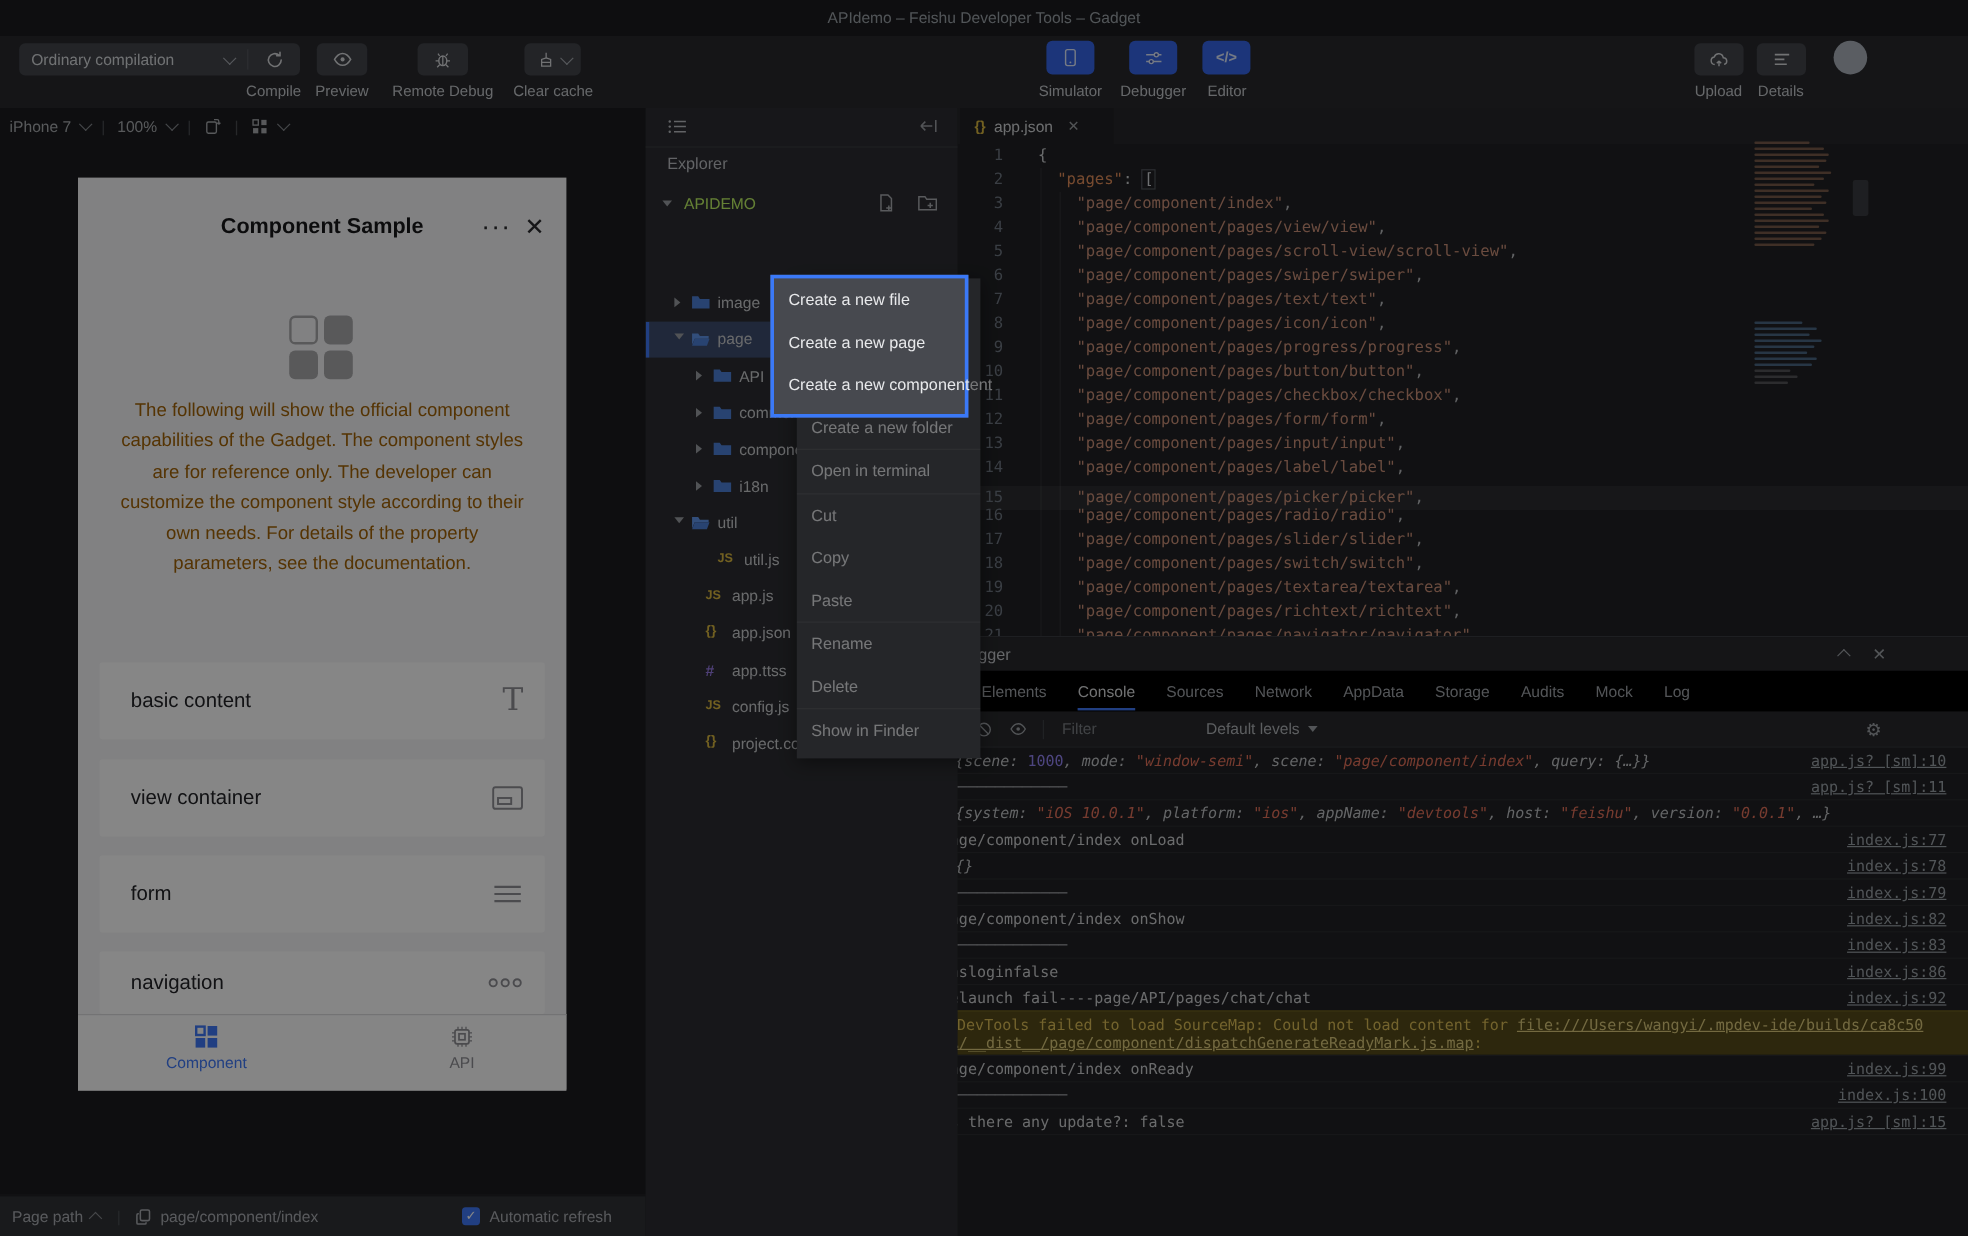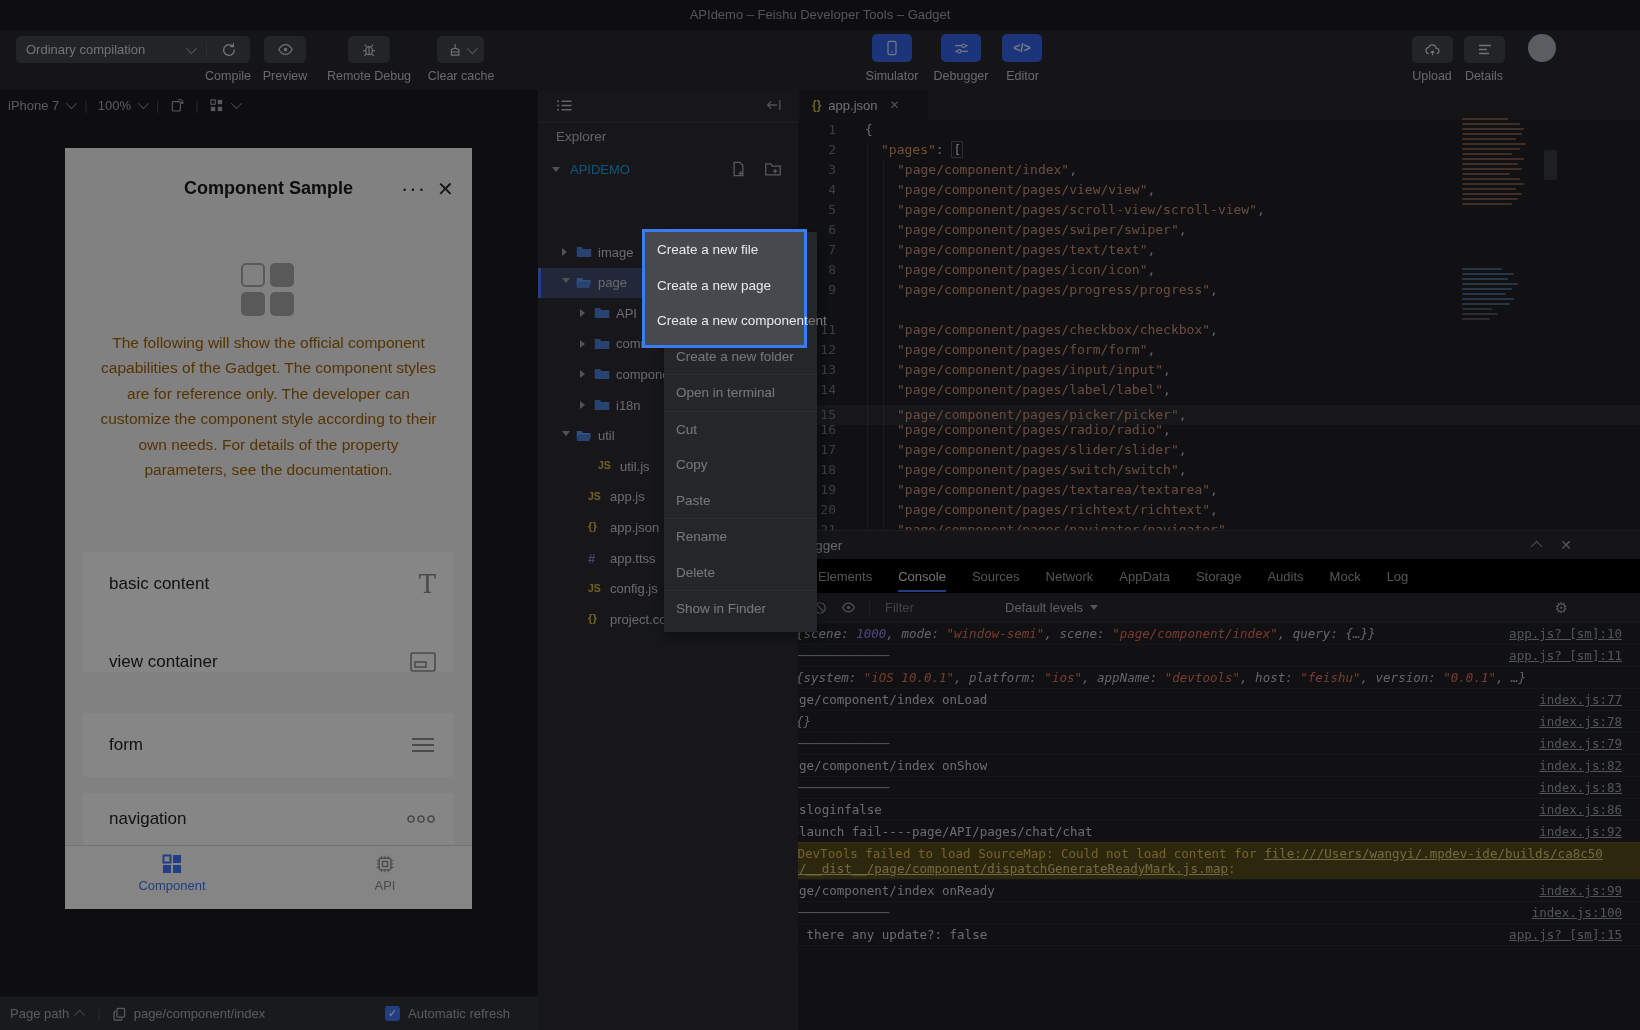--- a/index.html
+++ b/index.html
@@ -69,21 +69,21 @@
   .dtab.active::after{content:"";position:absolute;left:0;right:0;bottom:1px;height:2px;background:#3f78f5;}
   #dbgfilter{position:absolute;left:0;top:62px;width:870px;height:29px;background:#28292c;border-bottom:1px solid #3a3c40;display:flex;align-items:center;}
   #dbgfilter input{background:transparent;border:none;outline:none;color:#c7c8ca;font-size:13px;width:150px;}
   #dbgfilter input::placeholder{color:#7a7e83;}
   #console{position:absolute;left:0;top:91px;width:870px;}
   .crow{display:flex;align-items:flex-start;border-top:1px solid #2c2d30;padding:3px 18px 3px 14px;
         font-family:"DejaVu Sans Mono",monospace;font-size:12.5px;line-height:15px;min-height:15px;}
   .crow .left{flex:1;}
   .crow .lnk{margin-left:14px;color:#9aa0a6;text-decoration:underline;white-space:nowrap;}
   .exp{display:inline-block;width:0;height:0;border-top:4px solid transparent;border-bottom:4px solid transparent;border-left:6px solid #9ea1a5;margin-right:6px;}
-  .sk{font-style:italic;color:#bdbfc2;} .sn{font-style:italic;color:#9282f0;} .ss{font-style:italic;color:#e0705a;}
+  .sk{font-style:italic;color:#bdbfc2;} .sn{color:#9282f0;} .ss{font-style:italic;color:#e0705a;}
   .sp{color:#c9cacc;} .sd{color:#9d9fa3;}
   .crow.warn{background:#554a1a;border-top:1px solid #6e6020;color:#d9bb55;}
   .crow.warn .url{color:#d9c77a;text-decoration:underline;word-break:break-all;}
   .prompt{color:#4a82f5;font-weight:700;}
   
   #dim{left:0;top:0;width:1640px;height:1030px;background:rgba(0,0,0,0.47);z-index:50;pointer-events:none;}
   svg{display:block;}
 </style>
 </head>
 <body>
@@ -216,21 +216,21 @@
       <div style="background:#a9a9ab;border-radius:5px;"></div>
       <div style="background:#a9a9ab;border-radius:5px;"></div>
     </div>
 
     <div class="abs desc" style="left:34px;top:182px;width:339px;">The following will show the official component capabilities of the Gadget. The component styles are for reference only. The developer can customize the component style according to their own needs. For details of the property parameters, see the documentation.</div>
 
     <div class="pitem" style="top:404px;">
       <span class="lbl">basic content</span>
       <span class="pic" style="font-family:'DejaVu Serif',serif;font-size:26px;">T</span>
     </div>
-    <div class="pitem" style="top:460px;align-items:flex-end;">
+    <div class="pitem" style="top:485px;">
       <span class="lbl">view container</span>
       <span class="pic">
         <svg width="26" height="20" viewBox="0 0 26 20">
             <rect x="1" y="1" width="24" height="18" rx="2" fill="none" stroke="currentColor" stroke-width="1.6"></rect>
             <rect x="5" y="10" width="11" height="5" fill="none" stroke="currentColor" stroke-width="1.6"></rect>
           </svg>
       </span>
     </div>
     <div class="pitem" style="top:565px;">
       <span class="lbl">form</span>
@@ -306,20 +306,21 @@
     <div id="codearea" style="position:absolute;left:0;top:30px;width:842px;height:910px;">
         <div class="codeline" style="top: 0px;"><span class="num">1</span><span class="txt"><span class="cp">{</span></span></div>
         <div class="codeline" style="top: 20px;"><span class="num">2</span><span class="txt"><span style="padding-left:16px"></span><span class="ck">"pages"</span><span class="cp">: </span><span class="brk">[</span></span></div>
         <div class="codeline" style="top: 40px;"><span class="num">3</span><span class="txt"><span style="padding-left:32px"></span><span class="cs">"page/component/index"</span><span class="cm">,</span></span></div>
         <div class="codeline" style="top: 60px;"><span class="num">4</span><span class="txt"><span style="padding-left:32px"></span><span class="cs">"page/component/pages/view/view"</span><span class="cm">,</span></span></div>
         <div class="codeline" style="top: 80px;"><span class="num">5</span><span class="txt"><span style="padding-left:32px"></span><span class="cs">"page/component/pages/scroll-view/scroll-view"</span><span class="cm">,</span></span></div>
         <div class="codeline" style="top: 100px;"><span class="num">6</span><span class="txt"><span style="padding-left:32px"></span><span class="cs">"page/component/pages/swiper/swiper"</span><span class="cm">,</span></span></div>
         <div class="codeline" style="top: 120px;"><span class="num">7</span><span class="txt"><span style="padding-left:32px"></span><span class="cs">"page/component/pages/text/text"</span><span class="cm">,</span></span></div>
         <div class="codeline" style="top: 140px;"><span class="num">8</span><span class="txt"><span style="padding-left:32px"></span><span class="cs">"page/component/pages/icon/icon"</span><span class="cm">,</span></span></div>
         <div class="codeline" style="top: 160px;"><span class="num">9</span><span class="txt"><span style="padding-left:32px"></span><span class="cs">"page/component/pages/progress/progress"</span><span class="cm">,</span></span></div>
+        <div class="codeline" style="top: 180px;"><span class="num">10</span><span class="txt"><span style="padding-left:32px"></span><span class="cs">"page/component/pages/button/button"</span><span class="cm">,</span></span></div>
         <div class="codeline" style="top: 200px;"><span class="num">11</span><span class="txt"><span style="padding-left:32px"></span><span class="cs">"page/component/pages/checkbox/checkbox"</span><span class="cm">,</span></span></div>
         <div class="codeline" style="top: 220px;"><span class="num">12</span><span class="txt"><span style="padding-left:32px"></span><span class="cs">"page/component/pages/form/form"</span><span class="cm">,</span></span></div>
         <div class="codeline" style="top: 240px;"><span class="num">13</span><span class="txt"><span style="padding-left:32px"></span><span class="cs">"page/component/pages/input/input"</span><span class="cm">,</span></span></div>
         <div class="codeline" style="top: 260px;"><span class="num">14</span><span class="txt"><span style="padding-left:32px"></span><span class="cs">"page/component/pages/label/label"</span><span class="cm">,</span></span></div>
         <div class="codeline cl-cur" style="top: 264px; margin-top: 21px;"><span class="num">15</span><span class="txt"><span style="padding-left:32px"></span><span class="cs">"page/component/pages/picker/picker"</span><span class="cm">,</span></span></div>
         <div class="codeline" style="top: 300px;"><span class="num">16</span><span class="txt"><span style="padding-left:32px"></span><span class="cs">"page/component/pages/radio/radio"</span><span class="cm">,</span></span></div>
         <div class="codeline" style="top: 320px;"><span class="num">17</span><span class="txt"><span style="padding-left:32px"></span><span class="cs">"page/component/pages/slider/slider"</span><span class="cm">,</span></span></div>
         <div class="codeline" style="top: 340px;"><span class="num">18</span><span class="txt"><span style="padding-left:32px"></span><span class="cs">"page/component/pages/switch/switch"</span><span class="cm">,</span></span></div>
         <div class="codeline" style="top: 360px;"><span class="num">19</span><span class="txt"><span style="padding-left:32px"></span><span class="cs">"page/component/pages/textarea/textarea"</span><span class="cm">,</span></span></div>
         <div class="codeline" style="top: 380px;"><span class="num">20</span><span class="txt"><span style="padding-left:32px"></span><span class="cs">"page/component/pages/richtext/richtext"</span><span class="cm">,</span></span></div>
@@ -473,21 +474,21 @@
     <div class="abs" style="left:228px;top:8px;">
       <svg width="16" height="14" viewBox="0 0 22 18">
           <path d="M15 9H2m0 0l5-5M2 9l5 5" fill="none" stroke="#9a9da2" stroke-width="1.8"></path>
           <path d="M19 2v14" stroke="#9a9da2" stroke-width="1.8"></path>
         </svg>
     </div>
     <div class="hline"></div>
     <div class="abs" style="left:18px;top:39px;font-size:13.5px;color:#b9bcc0;">Explorer</div>
     <div class="abs row" style="left:0;top:64px;width:260px;height:30px;">
       <span style="margin-left:14px;width:0;height:0;border-left:4px solid transparent;border-right:4px solid transparent;border-top:5px solid #9a9da2;"></span>
-      <span style="margin-left:10px;font-size:13px;color:#0ea5e9;">APIDEMO</span>
+      <span style="margin-left:10px;font-size:13px;color:#bef264;">APIDEMO</span>
       <span style="position:absolute;left:193px;">
         <svg width="15" height="16" viewBox="0 0 20 22">
             <path d="M4 2h8l4 4v14H4z" fill="none" stroke="#a8abb0" stroke-width="1.7"></path>
             <path d="M13 14v6M10 17h6" stroke="#a8abb0" stroke-width="1.7"></path>
           </svg>
       </span>
       <span style="position:absolute;left:227px;">
         <svg width="16" height="14" viewBox="0 0 22 18">
             <path d="M1 2h7l2 3h11v12H1z" fill="none" stroke="#a8abb0" stroke-width="1.7"></path>
             <path d="M14 9v6M11 12h6" stroke="#a8abb0" stroke-width="1.7"></path>

